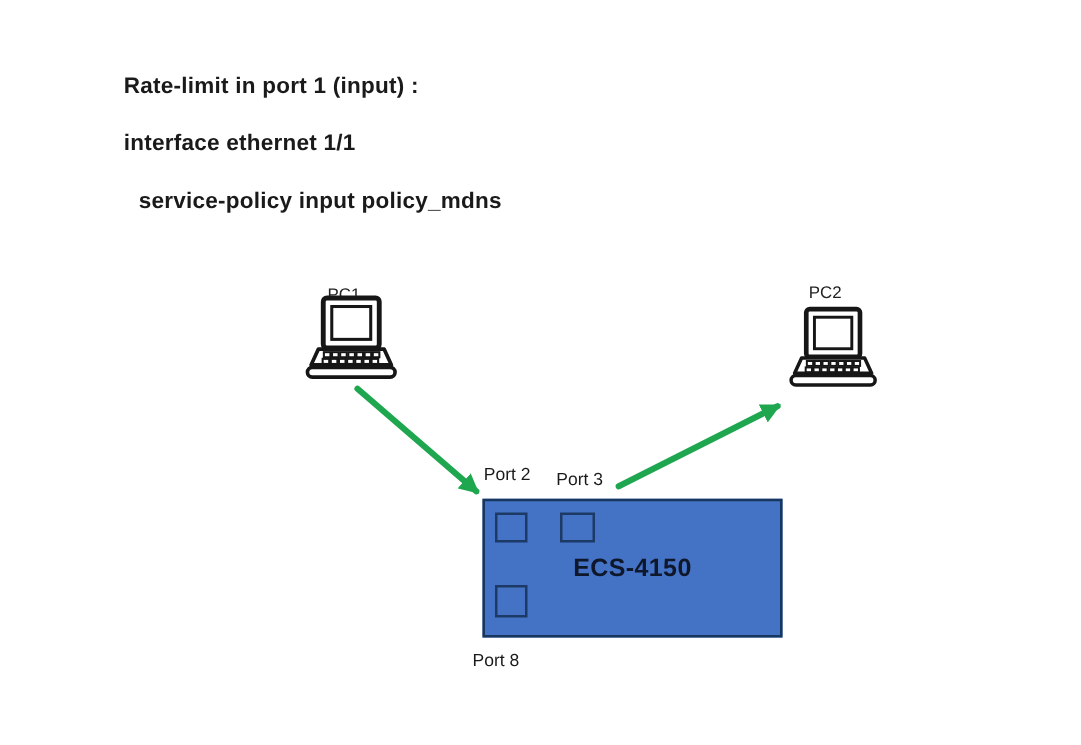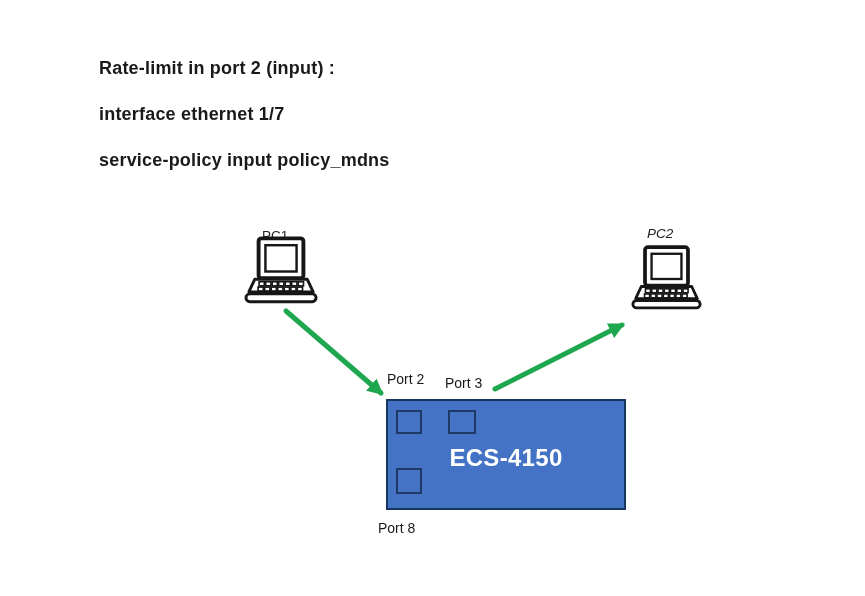--- a/index.html
+++ b/index.html
@@ -15,30 +15,30 @@
     position: absolute;
     left: 99px;
     font-size: 18px;
     font-weight: bold;
     color: #1a1a1a;
     white-space: nowrap;
     letter-spacing: 0.2px;
   }
   .config-line.l1 { top: 58px; }
   .config-line.l2 { top: 104px; }
-  .config-line.l3 { top: 150px; }
+  .config-line.l3 { top: 150px; margin-left: 12px; }
 
   .pc-label {
     position: absolute;
     font-size: 13.5px;
     color: #222222;
     white-space: nowrap;
   }
   .pc1-label { left: 262px; top: 228px; }
-  .pc2-label { left: 647px; top: 226px; font-style: italic; }
+  .pc2-label { left: 647px; top: 226px; }
 
   .laptop { position: absolute; }
   .laptop.pc1 { left: 244px; top: 235px; width: 74px; height: 73px; }
   .laptop.pc2 { left: 631px; top: 244px; width: 71px; height: 70px; }
 
   .switch-body {
     position: absolute;
     left: 386px; top: 399px;
     width: 240px; height: 111px;
     background: #4472C4;
@@ -52,22 +52,22 @@
     background: transparent;
   }
   .sq-port1 { left: 8px;  top: 9px;  width: 26px; height: 24px; }
   .sq-port3 { left: 60px; top: 9px;  width: 28px; height: 24px; }
   .sq-port2 { left: 8px;  top: 67px; width: 26px; height: 26px; }
 
   .switch-name {
     position: absolute;
     left: 0; right: 0; top: 43px;
     text-align: center;
-    color: #ffffff;
-    font-size: 24px;
+    color: #0f172a;
+    font-size: 20px;
     font-weight: 600;
     letter-spacing: 0.3px;
   }
 
   .port-label {
     position: absolute;
     font-size: 14px;
     color: #1a1a1a;
     white-space: nowrap;
   }
@@ -80,22 +80,22 @@
     left: 0; top: 0;
     width: 865px; height: 596px;
     pointer-events: none;
   }
 </style>
 </head>
 <body>
 
 <div class="canvas">
 
-  <div class="config-line l1">Rate-limit in port 2 (input) :</div>
-  <div class="config-line l2">interface ethernet 1/7</div>
+  <div class="config-line l1">Rate-limit in port 1 (input) :</div>
+  <div class="config-line l2">interface ethernet 1/1</div>
   <div class="config-line l3">service-policy input policy_mdns</div>
 
   <div class="pc-label pc1-label">PC1</div>
   <svg class="laptop pc1" viewBox="0 0 76 72">
     <rect x="15" y="2" width="46" height="41" rx="3" fill="#ffffff" stroke="#161616" stroke-width="4"></rect>
     <rect x="22" y="9" width="32" height="27" fill="#ffffff" stroke="#161616" stroke-width="2.5"></rect>
     <path d="M11 44 H65 L71 57 H5 Z" fill="#ffffff" stroke="#161616" stroke-width="3" stroke-linejoin="round"></path>
     <g stroke="#161616" stroke-width="1.7" fill="none">
       <rect x="15.5" y="46.5" width="5.4" height="4.2"></rect>
         <rect x="22.2" y="46.5" width="5.4" height="4.2"></rect>

